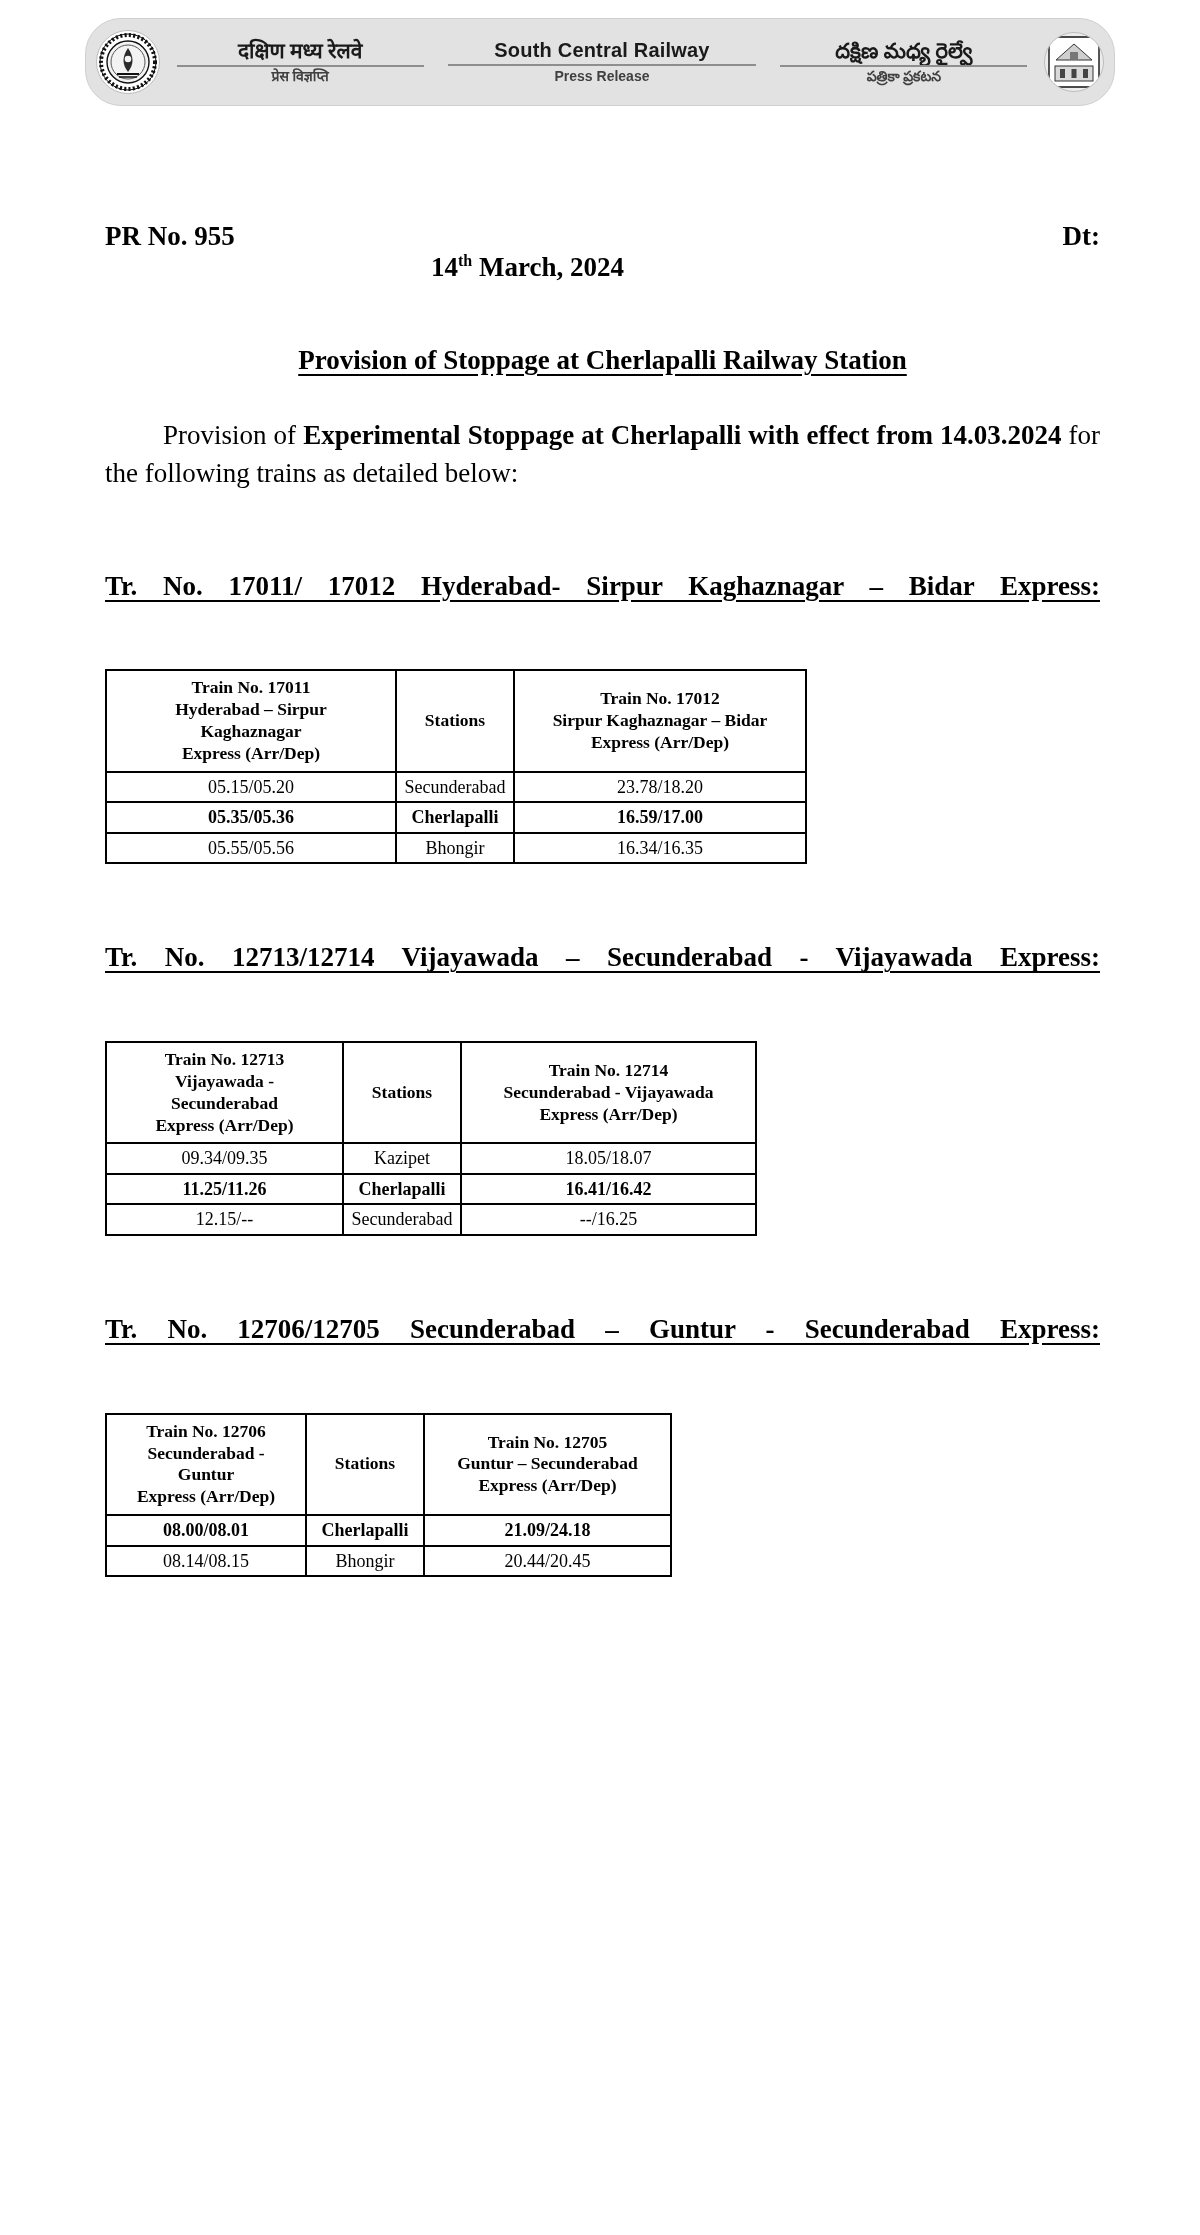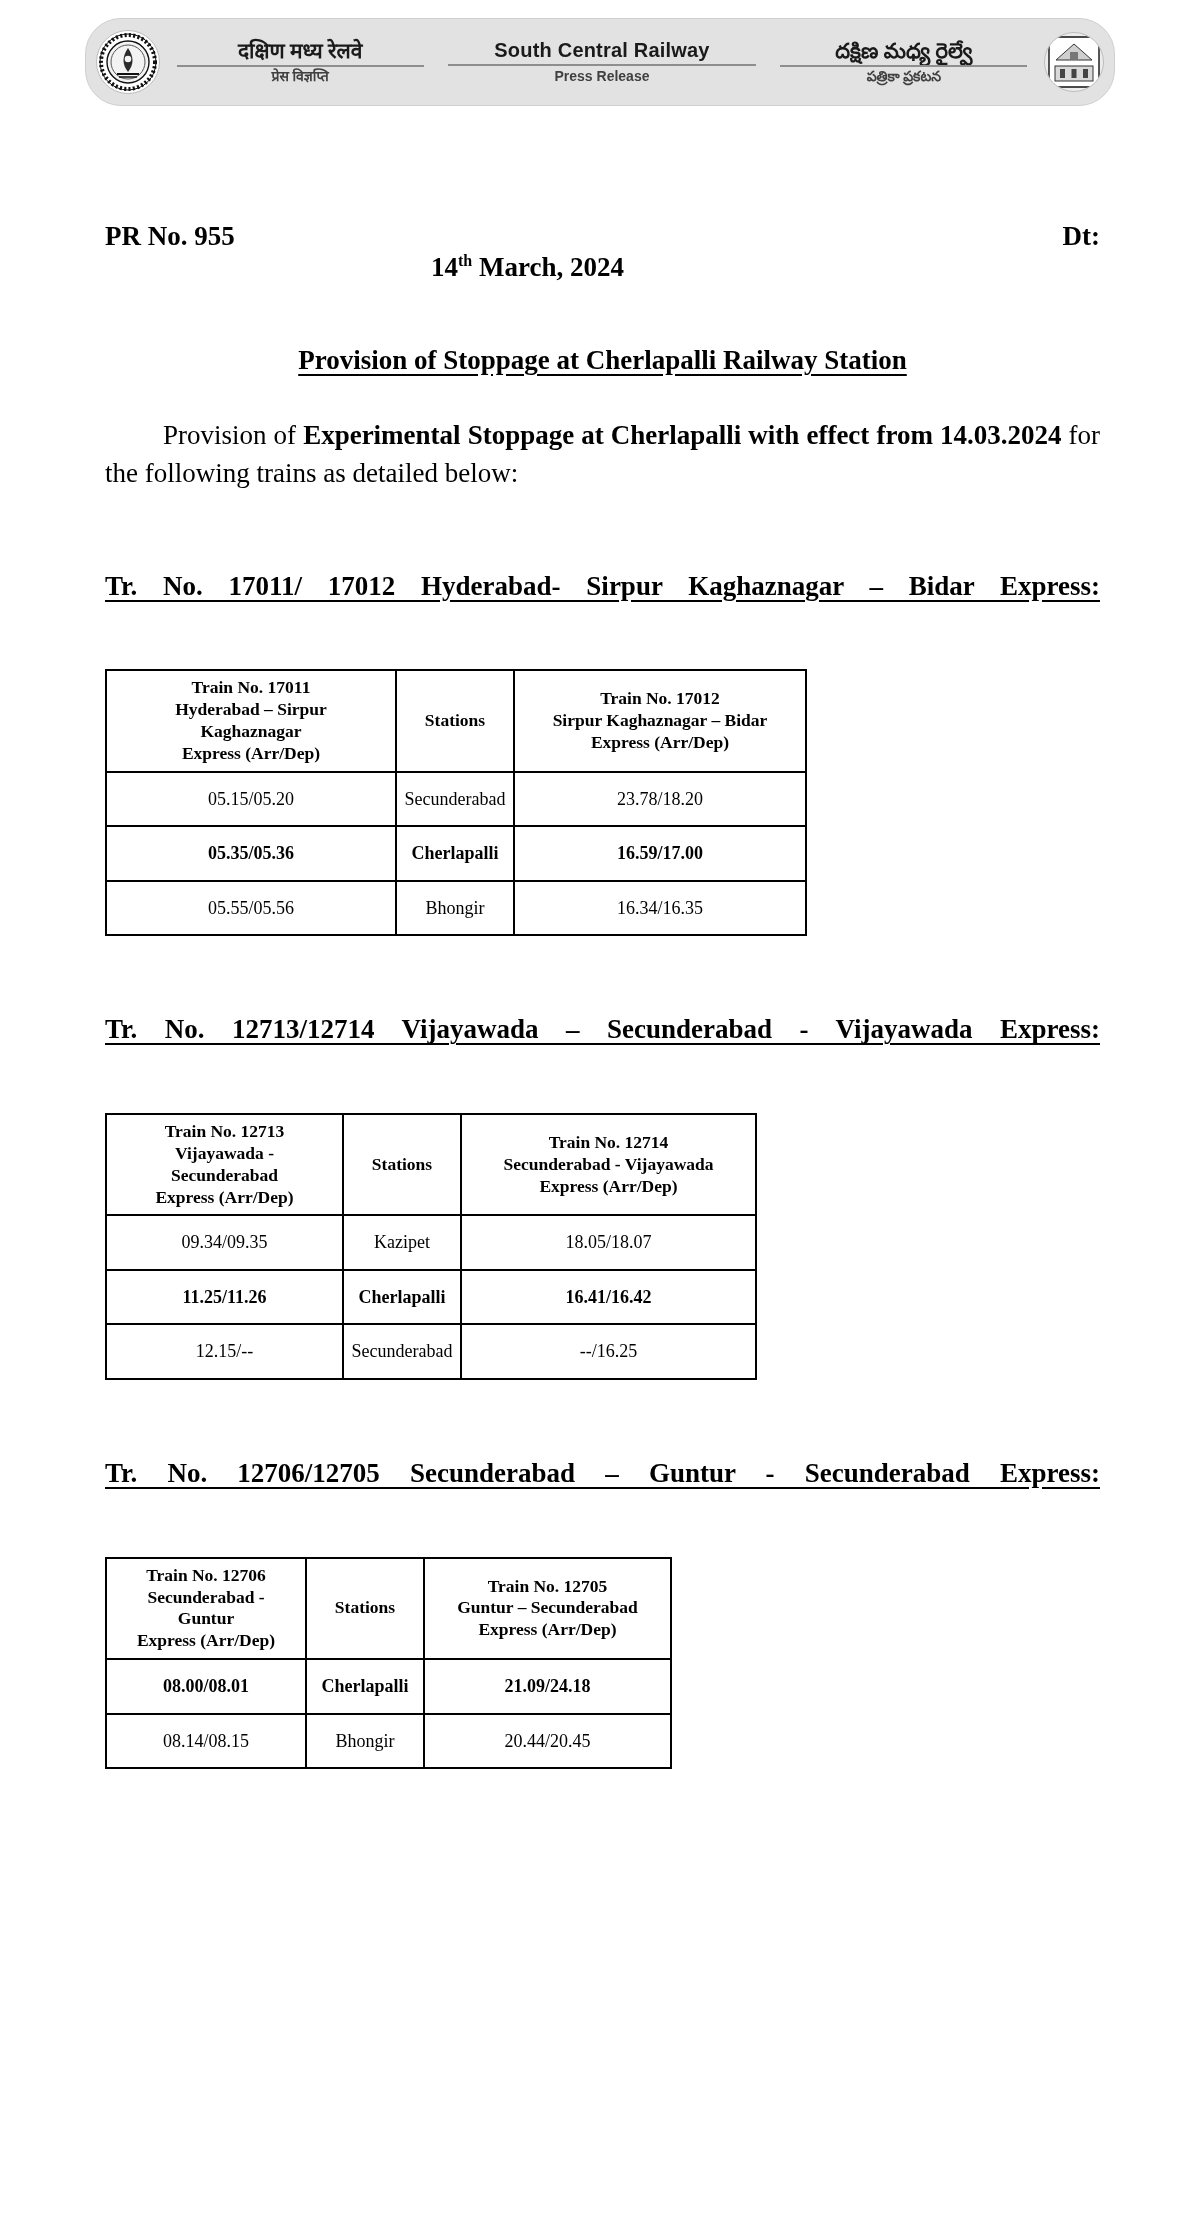--- a/index.html
+++ b/index.html
@@ -155,21 +155,21 @@
 
   
   .tbl-wrap { margin-top: 26px; }
   table.sched {
     border-collapse: collapse;
     table-layout: fixed;
     font-size: 17px;
   }
   table.sched td, table.sched th {
     border: 2px solid #000000;
-    padding: 15px 4px;
+    padding: 3px 4px;
     text-align: center;
     vertical-align: middle;
     line-height: 1.25;
   }
   table.sched thead th {
     font-weight: bold;
     font-size: 17.5px;
     padding: 6px 20px;
     margin-top: 22px;
   }

